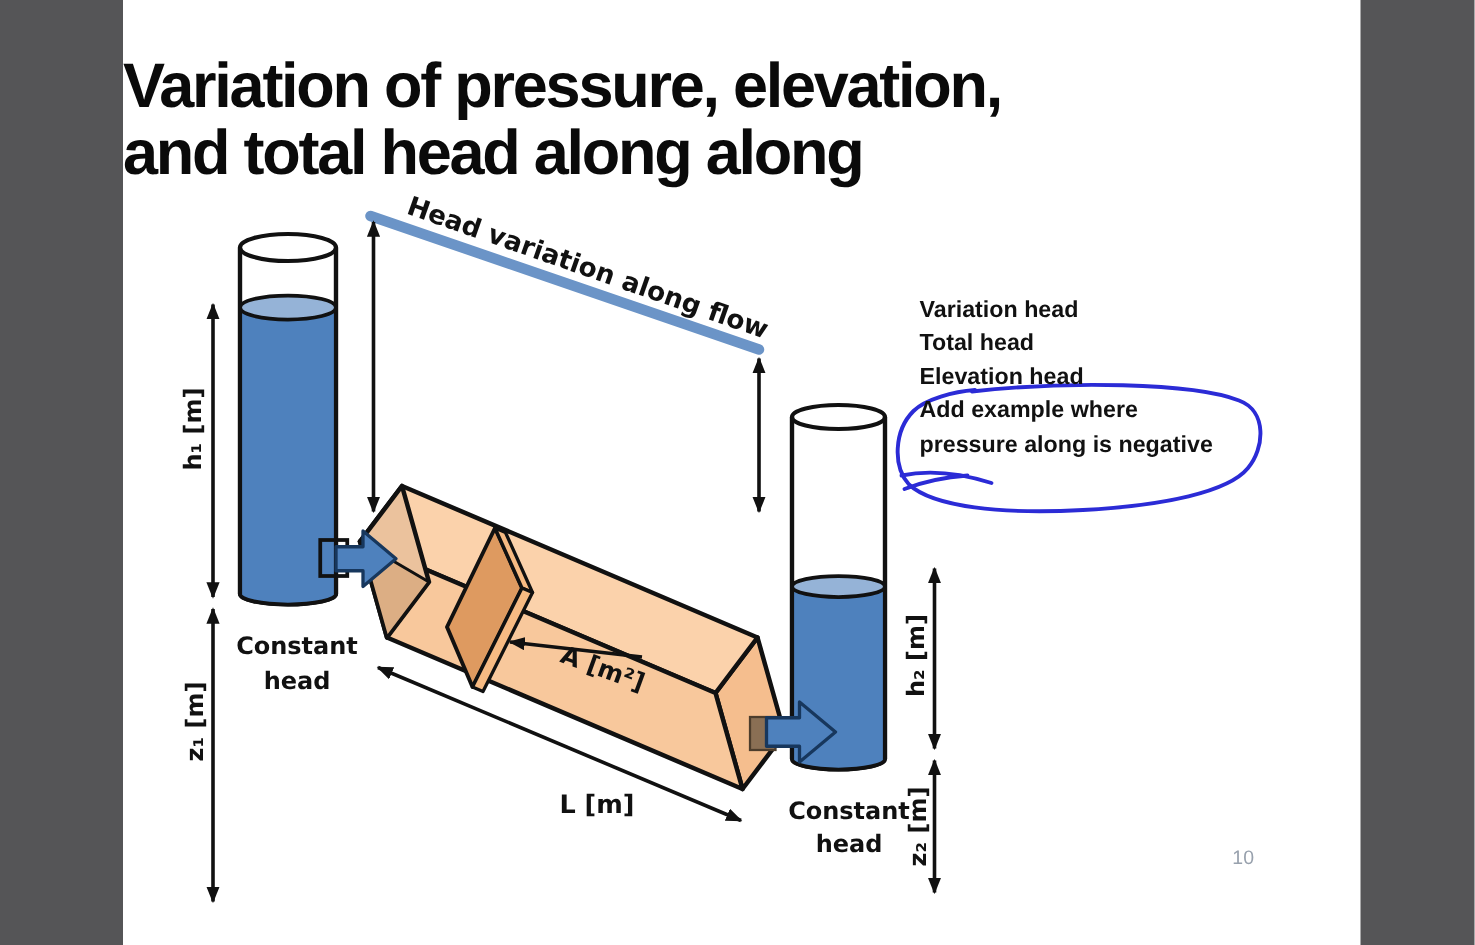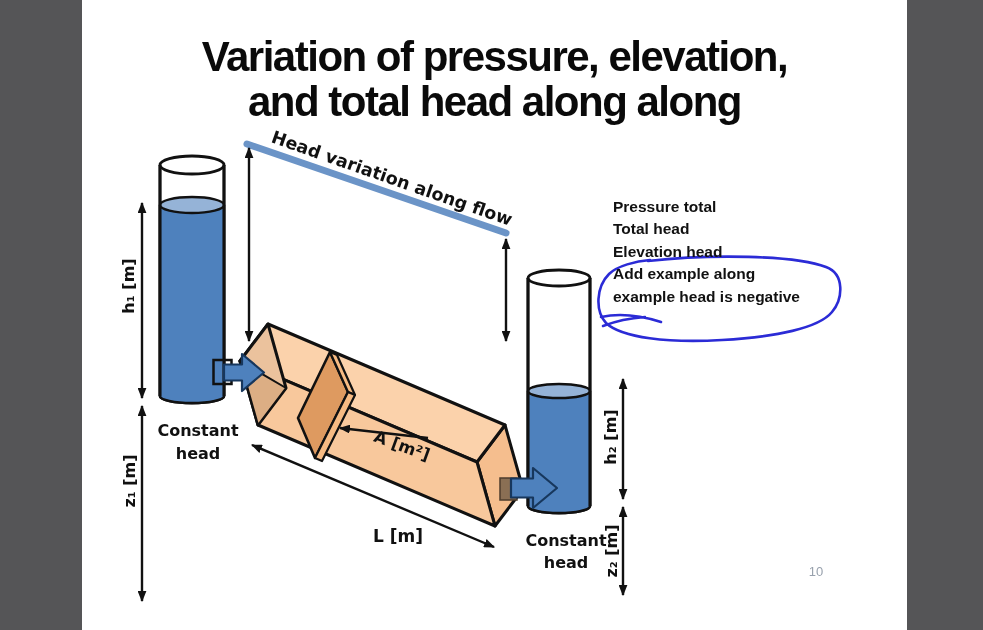--- a/index.html
+++ b/index.html
@@ -9,35 +9,35 @@
     overflow:hidden;
     font-family:"Liberation Sans", sans-serif;
     position:relative;
   }
   .slide{
     position:absolute;left:82px;top:0;width:825px;height:630px;
     background:#ffffff;
   }
   .title{
     position:absolute;left:0;top:34px;width:825px;
-    text-align:center;
+    text-align:left;
     font-weight:bold;
     font-size:42px;
     line-height:45px;
     letter-spacing:-1.5px;
     color:#0a0a0a;
   }
   .notes{
     position:absolute;left:531px;top:196px;width:260px;
     font-size:15.5px;font-weight:bold;color:#111;
     line-height:22.4px;white-space:nowrap;
   }
   .pagenum{
     position:absolute;left:714px;top:564px;width:40px;
-    font-size:13px;color:#98a1ad;text-align:center;
+    font-size:13px;color:#98a1ad;text-align:right;
   }
   svg.diagram{position:absolute;left:0;top:0;}
   svg text{font-family:"DejaVu Sans", sans-serif;font-weight:bold;fill:#111;}
   .pen{fill:none;stroke-width:2.6;stroke-linecap:round;stroke-linejoin:round;}
 </style>
 </head>
 <body>
 
 <div class="slide">
 
@@ -115,22 +115,22 @@
     <text x="400" y="451" font-size="16.5" text-anchor="middle" transform="rotate(20 400 451)">A [m²]</text>
     <text x="398" y="542" font-size="17" text-anchor="middle">L [m]</text>
 
     <g>
       <path class="pen" d="M648,261 C710,254 795,255 826,267 C845,274 843,299 832,312 C819,328 776,337 722,340 C668,343 622,338 606,323 C595,311 596,287 609,274 C617,266 636,261 650,260" stroke="#2B2BD6"></path>
       <path class="pen" d="M601,317 C620,313 642,316 661,322 M603,326 C616,321 631,318 645,317" stroke="#2B2BD6"></path>
     </g>
   </svg>
 
   <div class="notes">
-    <div>Pressure total</div>
+    <div>Variation head</div>
     <div>Total head</div>
     <div>Elevation head</div>
-    <div>Add example along</div>
-    <div>example head is negative</div>
+    <div>Add example where</div>
+    <div>pressure along is negative</div>
   </div>
 
   <div class="pagenum">10</div>
 
 </div>
 
 </body></html>

